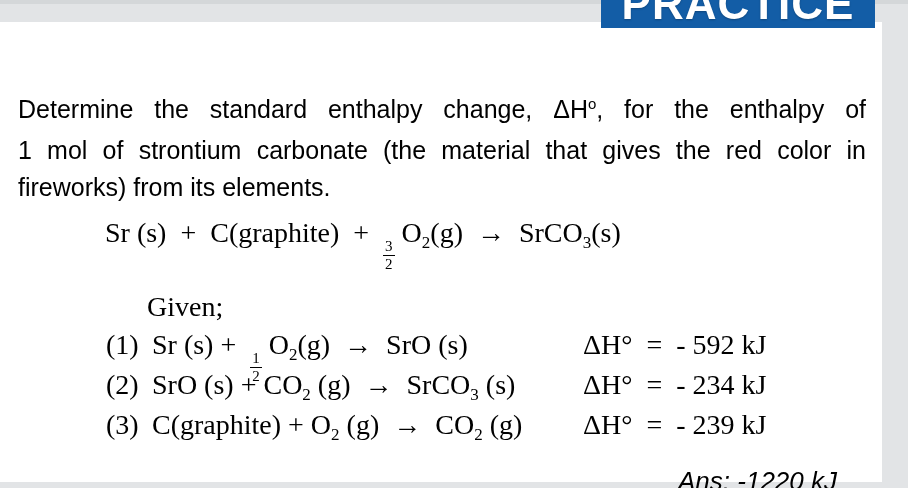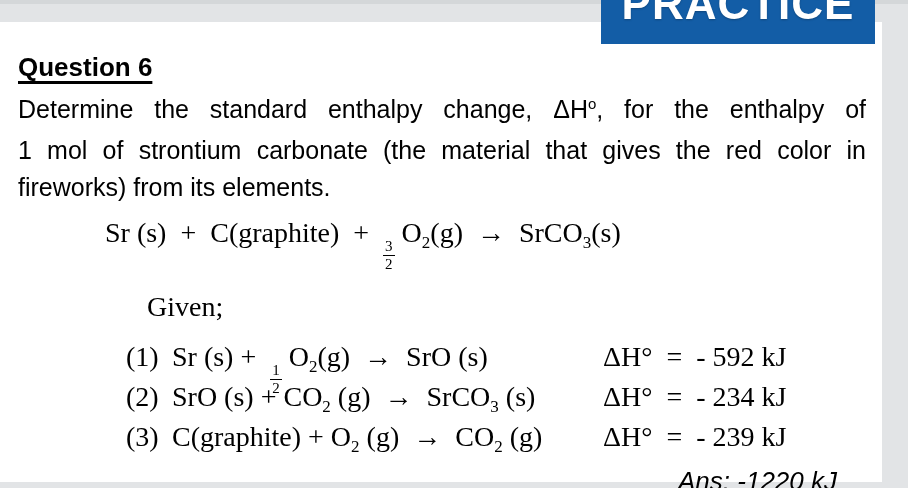--- a/index.html
+++ b/index.html
@@ -13,21 +13,21 @@
   }
   .top-edge{
     position:absolute;left:0;top:0;width:908px;height:4px;
     background:#d4d7d9;
   }
   .card{
     position:absolute;left:0;top:22px;width:882px;height:460px;
     background:#ffffff;
   }
   .banner{
-    position:absolute;left:601px;top:0;width:274px;height:44px;
+    position:absolute;left:601px;top:0;width:274px;height:28px;
     background:#135da6;overflow:hidden;z-index:5;
   }
   .banner-text{
     position:absolute;left:0;top:-18px;width:100%;
     font-family:"Liberation Sans",sans-serif;
     font-weight:bold;font-size:44px;line-height:44px;
     letter-spacing:1px;color:#ffffff;text-align:center;
     text-shadow:0 1px 2px rgba(0,0,0,0.25);
   }
   .title{
@@ -47,21 +47,21 @@
   .serif{font-family:Liberation Serif, serif;}
   .main-eq{
     position:absolute;left:105px;top:191px;
     font-size:28px;line-height:40px;white-space:pre;
   }
   .given{
     position:absolute;left:126px;top:267px;
     font-size:28px;line-height:36px;margin-left:21px;
   }
   .eqs{
-    position:absolute;left:106px;top:315px;width:776px;margin-left:20px;
+    position:absolute;left:106px;top:303px;width:776px;
   }
   .eqrow{
     position:relative;height:40px;
     font-size:28px;line-height:40px;white-space:pre;
   }
   .eqnum{display:inline-block;width:46px;}
   .dh{position:absolute;left:477px;top:0;white-space:pre;}
   .sb{font-size:17px;position:relative;top:6px;line-height:0;}
   .frac{
     display:inline-flex;flex-direction:column;align-items:center;
@@ -77,21 +77,20 @@
 </style>
 </head>
 <body>
 
 <div class="page">
 
   <div class="top-edge"></div>
 
   <div class="card">
 
-    <div class="title">Question 6</div>
 
     <div class="para">
       <div class="jline"><span>Determine the standard enthalpy change, ΔH</span><span class="sup">o</span><span>, for the enthalpy of</span></div>
       <div class="jline">1 mol of strontium carbonate (the material that gives the red color in</div>
       <div class="lastline">fireworks) from its elements.</div>
     </div>
 
     <div class="main-eq serif"><span>Sr (s)  +  C(graphite)  +  </span><span class="frac">
           <span class="fnum">3</span>
           <span class="fden">2</span>

